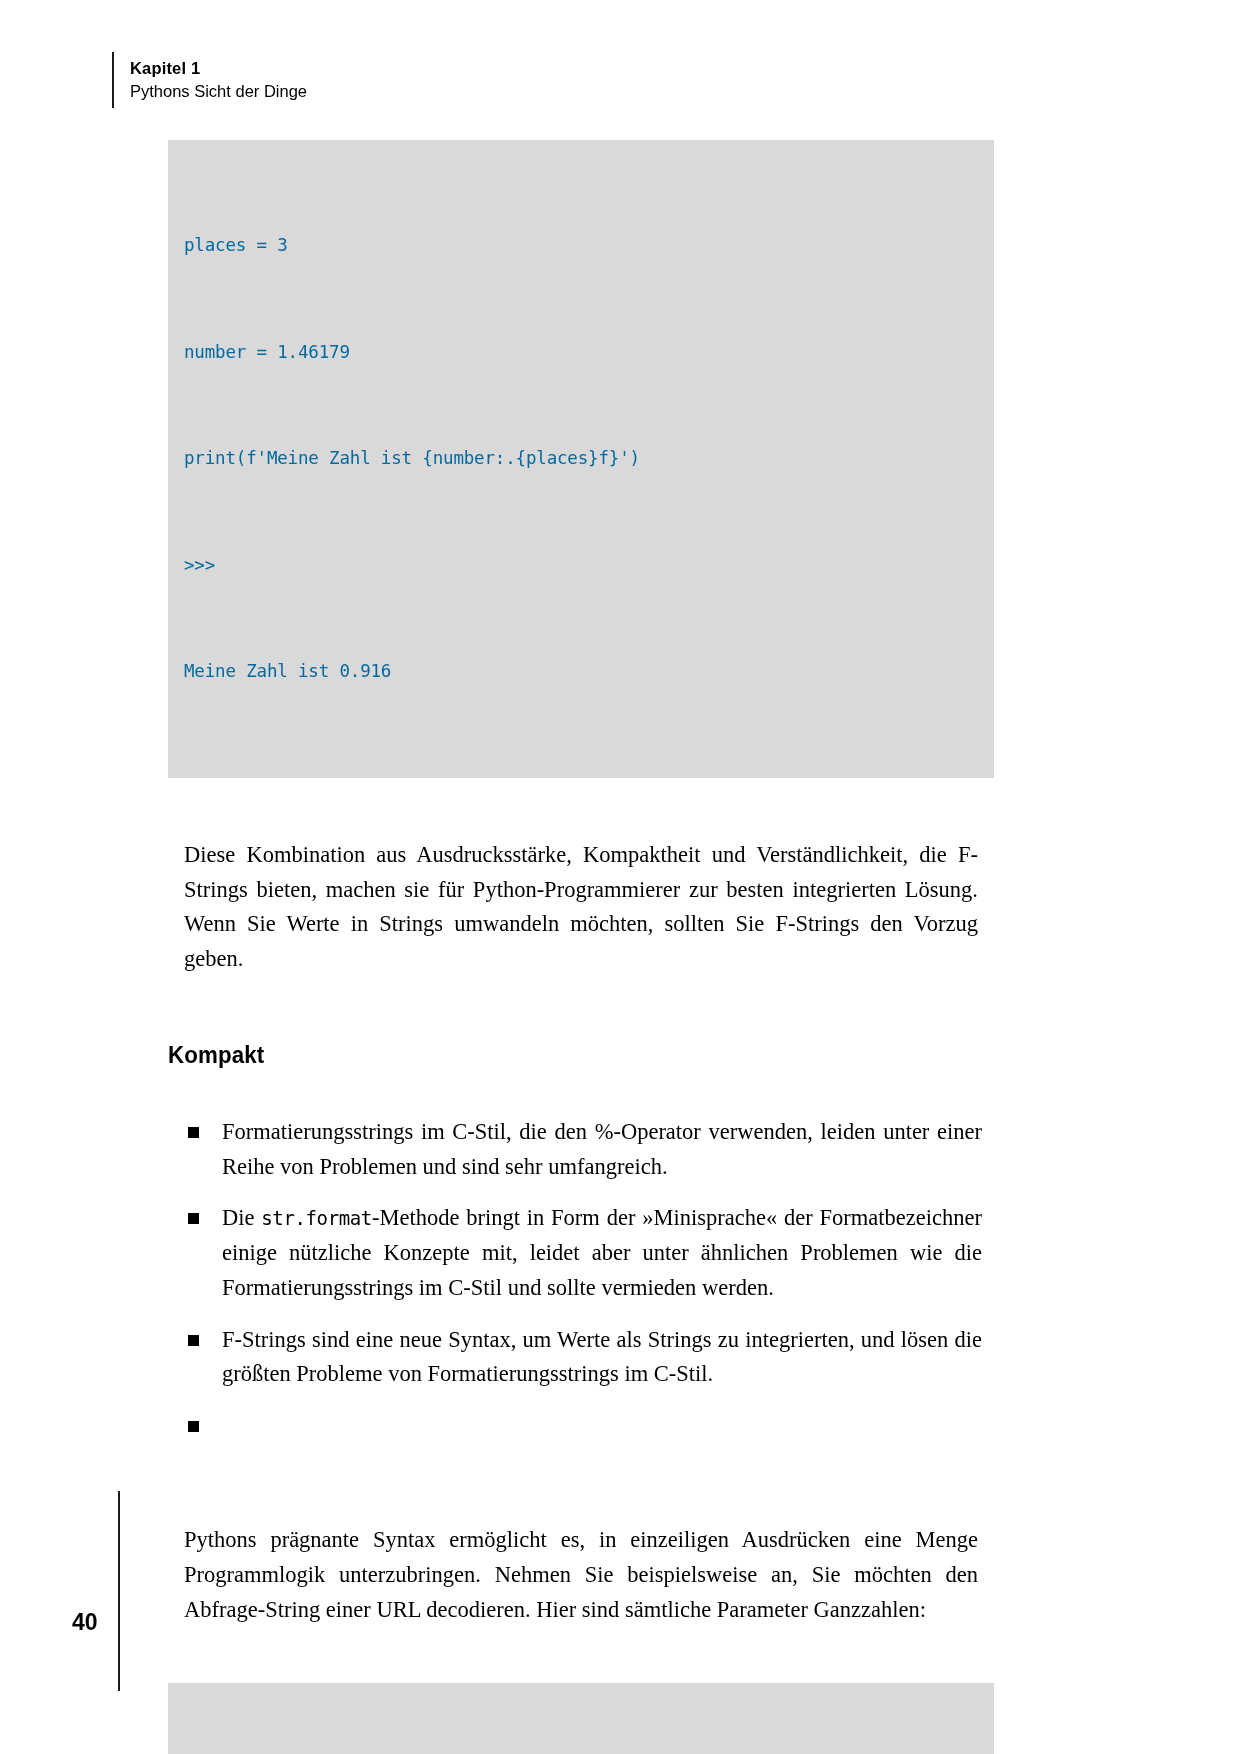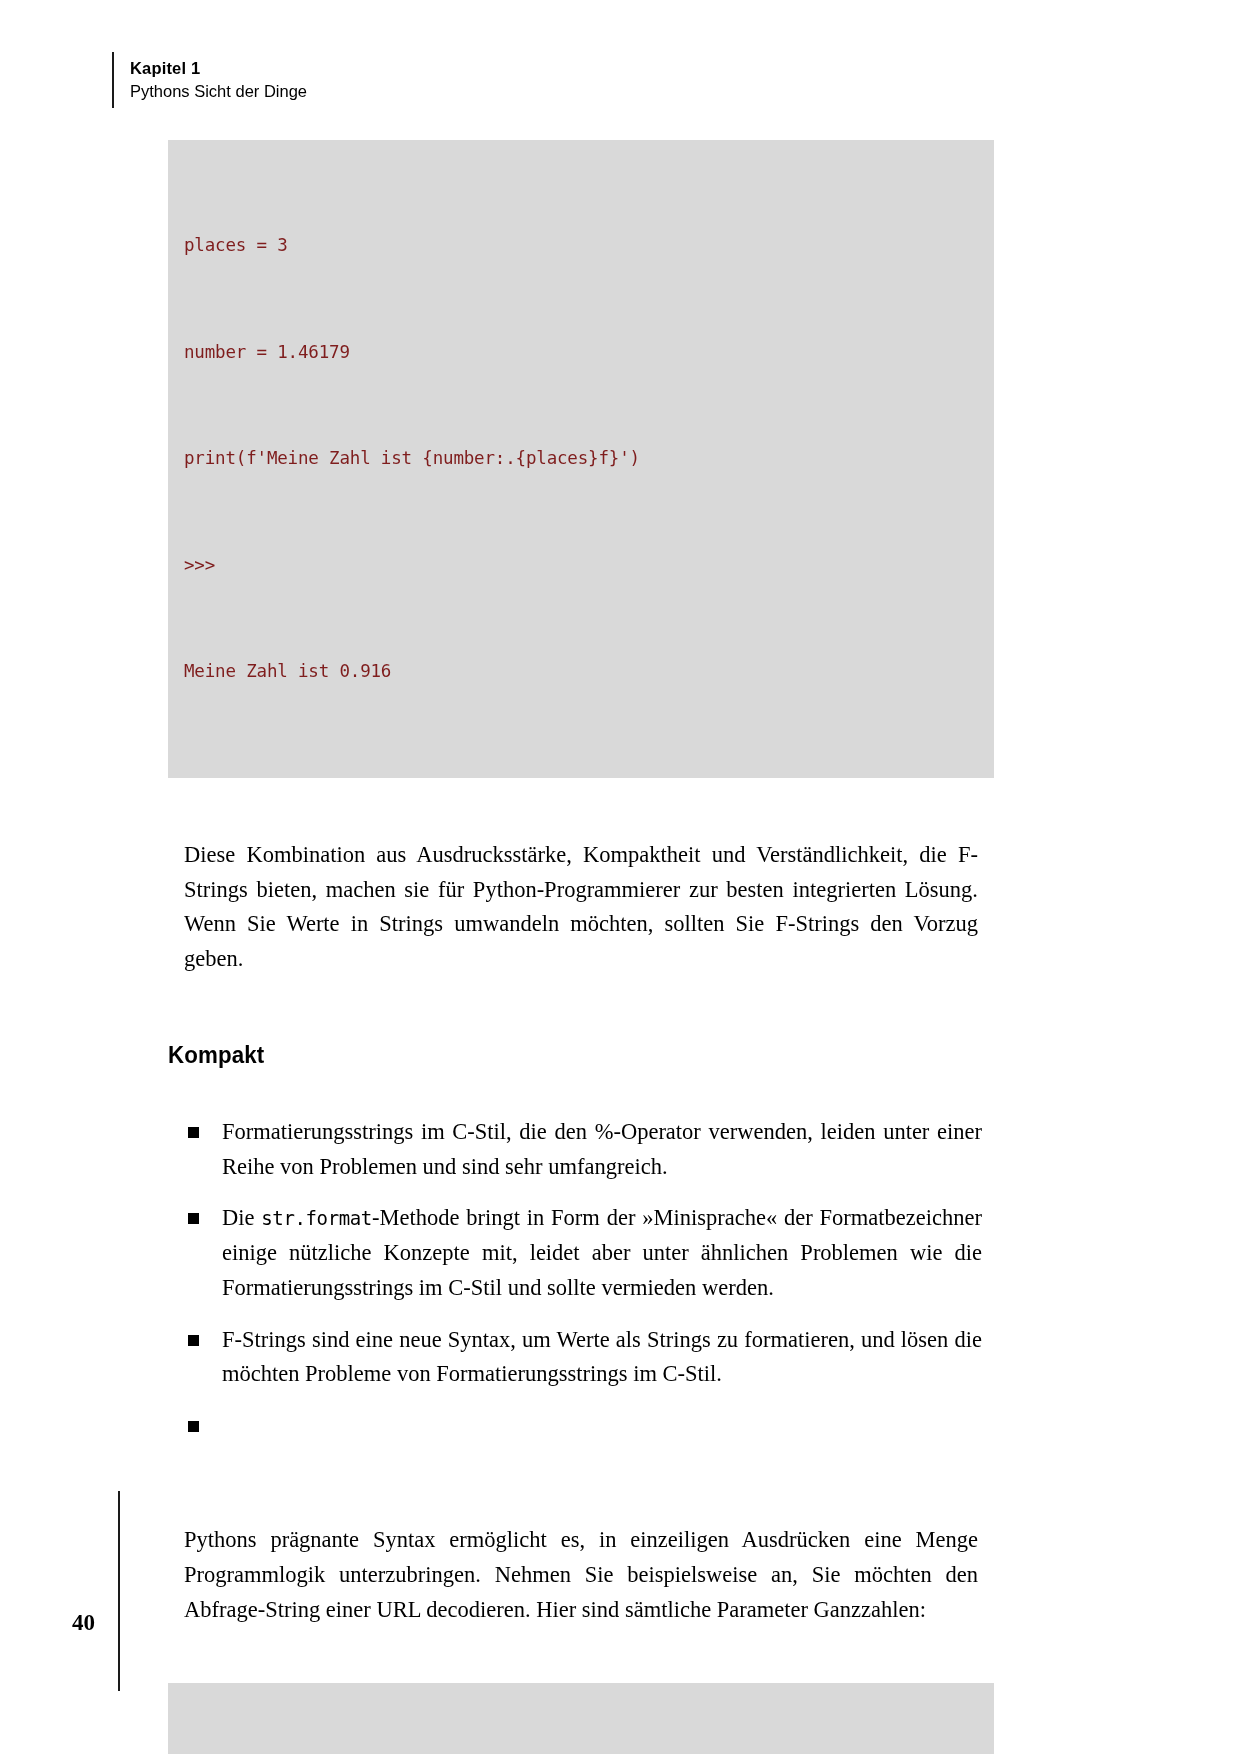--- a/index.html
+++ b/index.html
@@ -63,21 +63,21 @@
 
   
   .code-block {
     background: #d9d9d9;
     padding: 17px 0 17px 16px;
     margin: 0;
     font-family: "DejaVu Sans Mono", "Liberation Mono", monospace;
     font-size: 17.5px;
     line-height: 2.03;
     letter-spacing: -0.01em;
-    color: #7f1d1d;
+    color: #0369a1;
     white-space: pre;
   }
   .code-line {
     white-space: pre;
     display: block;
   }
 
   
   p.body {
     font-size: 22.5px;
@@ -160,21 +160,21 @@
 
   
   .folio {
     position: absolute;
     left: 72px;
     bottom: 118px;
     display: flex;
     align-items: center;
   }
   .folio-num {
-    font-family: Liberation Serif, serif;
+    font-family: Liberation Sans, sans-serif;
     font-size: 23px;
     font-weight: bold;
     margin-right: 6px;
   }
   .folio-rule {
     width: 2px;
     height: 200px;
     background: #1a1a1a;
     position: absolute;
     left: 46px;
@@ -215,21 +215,21 @@
     <div class="gap-34"></div>
 
     <ul class="bullets">
       <li>
         <span class="marker"></span><span>Formatierungsstrings im C-Stil, die den %-Operator verwenden, leiden unter einer Reihe von Problemen und sind sehr umfangreich.</span>
       </li>
       <li>
         <span class="marker"></span><span>Die </span><span class="mono-inline">str.format</span><span>-Methode bringt in Form der »Minisprache« der Formatbezeichner einige nützliche Konzepte mit, leidet aber unter ähnlichen Problemen wie die Formatierungsstrings im C-Stil und sollte vermieden werden.</span>
       </li>
       <li>
-        <span class="marker"></span><span>F-Strings sind eine neue Syntax, um Werte als Strings zu formatieren, und lösen die möchten Probleme von Formatierungsstrings im C-Stil.</span>
+        <span class="marker"></span><span>F-Strings sind eine neue Syntax, um Werte als Strings zu integrierten, und lösen die größten Probleme von Formatierungsstrings im C-Stil.</span>
       </li>
       <li>
         <span class="marker"></span>
       </li>
     </ul>
 
     <div class="gap-58"></div>
 
 
     <div class="gap-40"></div>

